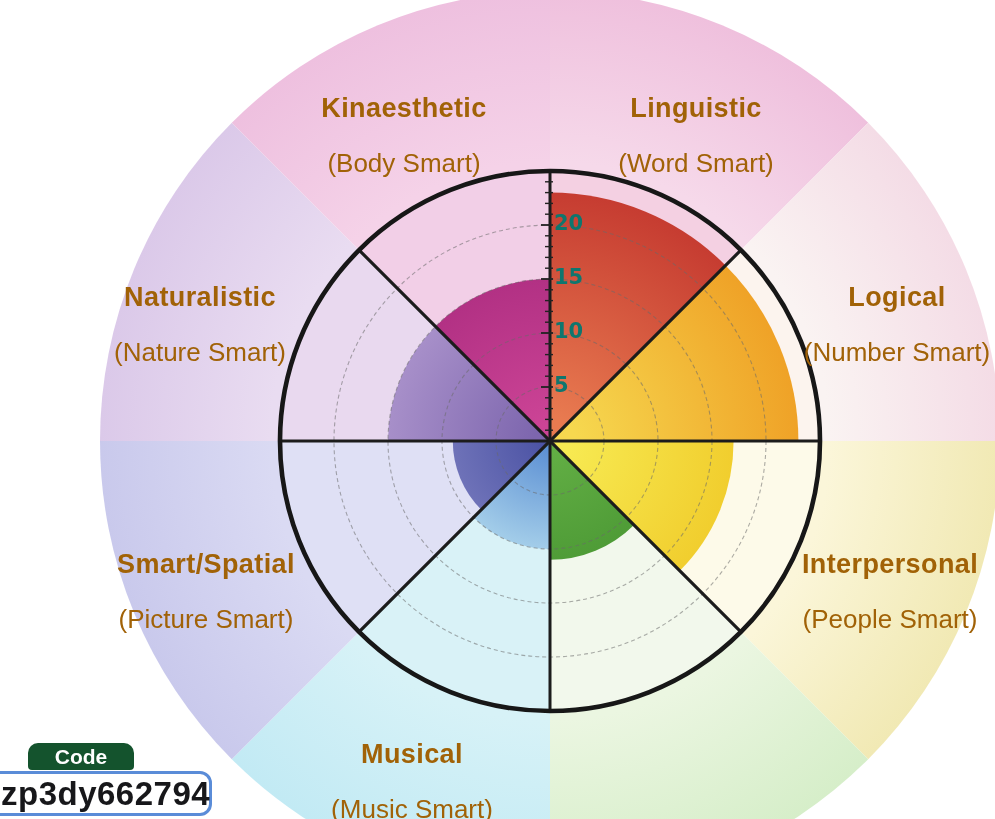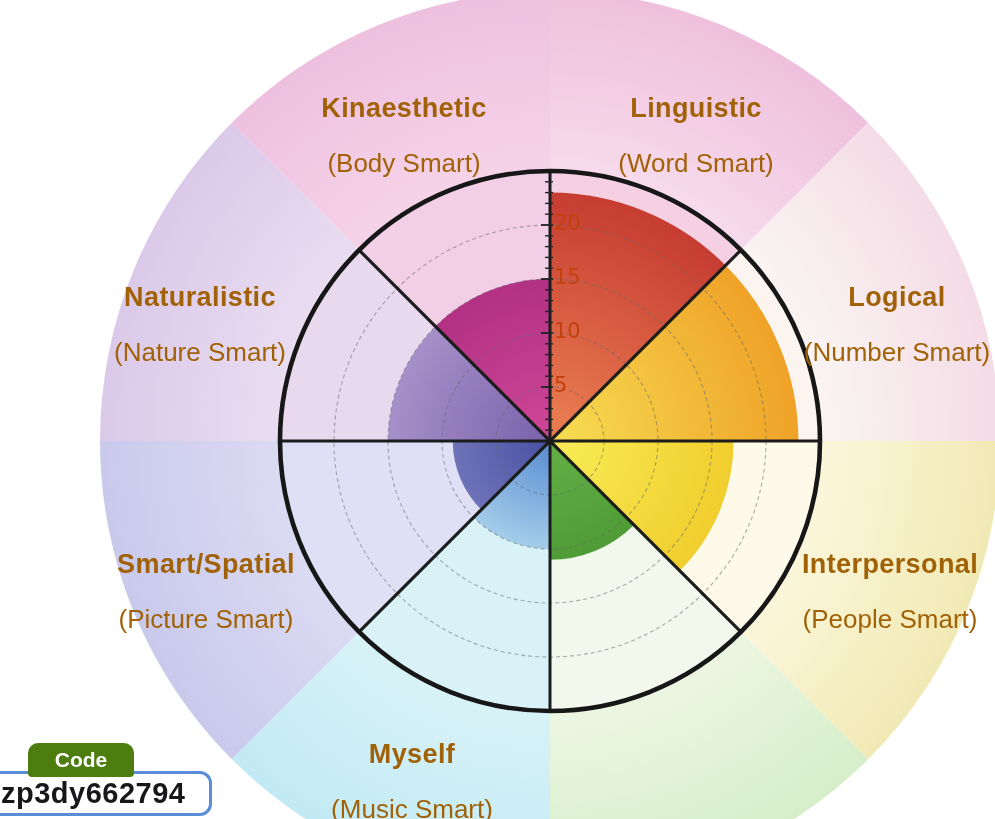--- a/index.html
+++ b/index.html
@@ -3,31 +3,31 @@
 <meta charset="utf-8">
 <style>
   html,body{margin:0;padding:0;background:#ffffff;}
   #stage{position:relative;width:995px;height:819px;overflow:hidden;background:#ffffff;
          font-family:"Liberation Sans",sans-serif;}
   #wheel{position:absolute;left:0;top:0;}
   .sec-label{position:absolute;transform:translateX(-50%);text-align:center;
              color:#a16207;width:max-content;line-height:1;}
   .lbl-name{font-weight:bold;font-size:27px;letter-spacing:.4px;}
   .lbl-sub{font-size:26px;margin-top:28px;font-weight:400;}
-  .tick-label{position:absolute;left:554px;font-size:21px;color:#c2410c;
-              font-family:"DejaVu Sans",sans-serif;line-height:1;}
-  .code-tab{position:absolute;left:28px;top:743px;width:106px;height:34px;
-            background:#4d7c0f;border-radius:10px 10px 4px 4px;color:#ffffff;
+  .tick-label{position:absolute;left:554px;font-size:21px;color:#0f766e;
+              font-family:"DejaVu Sans",sans-serif;line-height:1;font-weight:bold;}
+  .code-tab{position:absolute;left:28px;top:743px;width:106px;height:27px;
+            background:#14532d;border-radius:10px 10px 4px 4px;color:#ffffff;
             display:flex;align-items:center;justify-content:center;
             font-weight:bold;font-size:21px;z-index:3;}
   .code-box{position:absolute;left:-16px;top:771px;width:228px;height:45px;
             background:#ffffff;border:3px solid #5a8cd8;border-radius:12px;
             box-sizing:border-box;display:flex;align-items:center;
             padding-left:14px;z-index:2;}
-  .code-text{font-size:29px;font-weight:bold;color:#17171a;letter-spacing:.5px;}
+  .code-text{font-size:33px;font-weight:bold;color:#17171a;letter-spacing:.5px;}
 </style>
 </head>
 <body>
 
 <div id="stage">
 
   <svg id="wheel" width="995" height="819" viewBox="0 0 995 819">
     <defs id="wheel-defs">
         <radialGradient id="bg0" gradientUnits="userSpaceOnUse" cx="550" cy="441" r="450">
           <stop offset="0" stop-color="#f6d9ea"></stop>
@@ -180,21 +180,21 @@
   </div>
   <div class="sec-label" style="left:897px;top:284px">
     <div class="lbl-name">Logical</div>
     <div class="lbl-sub">(Number Smart)</div>
   </div>
   <div class="sec-label" style="left:890px;top:551px">
     <div class="lbl-name">Interpersonal</div>
     <div class="lbl-sub">(People Smart)</div>
   </div>
   <div class="sec-label" style="left:412px;top:741px">
-    <div class="lbl-name">Myself</div>
+    <div class="lbl-name">Musical</div>
     <div class="lbl-sub">(Music Smart)</div>
   </div>
   <div class="sec-label" style="left:206px;top:551px">
     <div class="lbl-name">Smart/Spatial</div>
     <div class="lbl-sub">(Picture Smart)</div>
   </div>
   <div class="sec-label" style="left:200px;top:284px">
     <div class="lbl-name">Naturalistic</div>
     <div class="lbl-sub">(Nature Smart)</div>
   </div>

